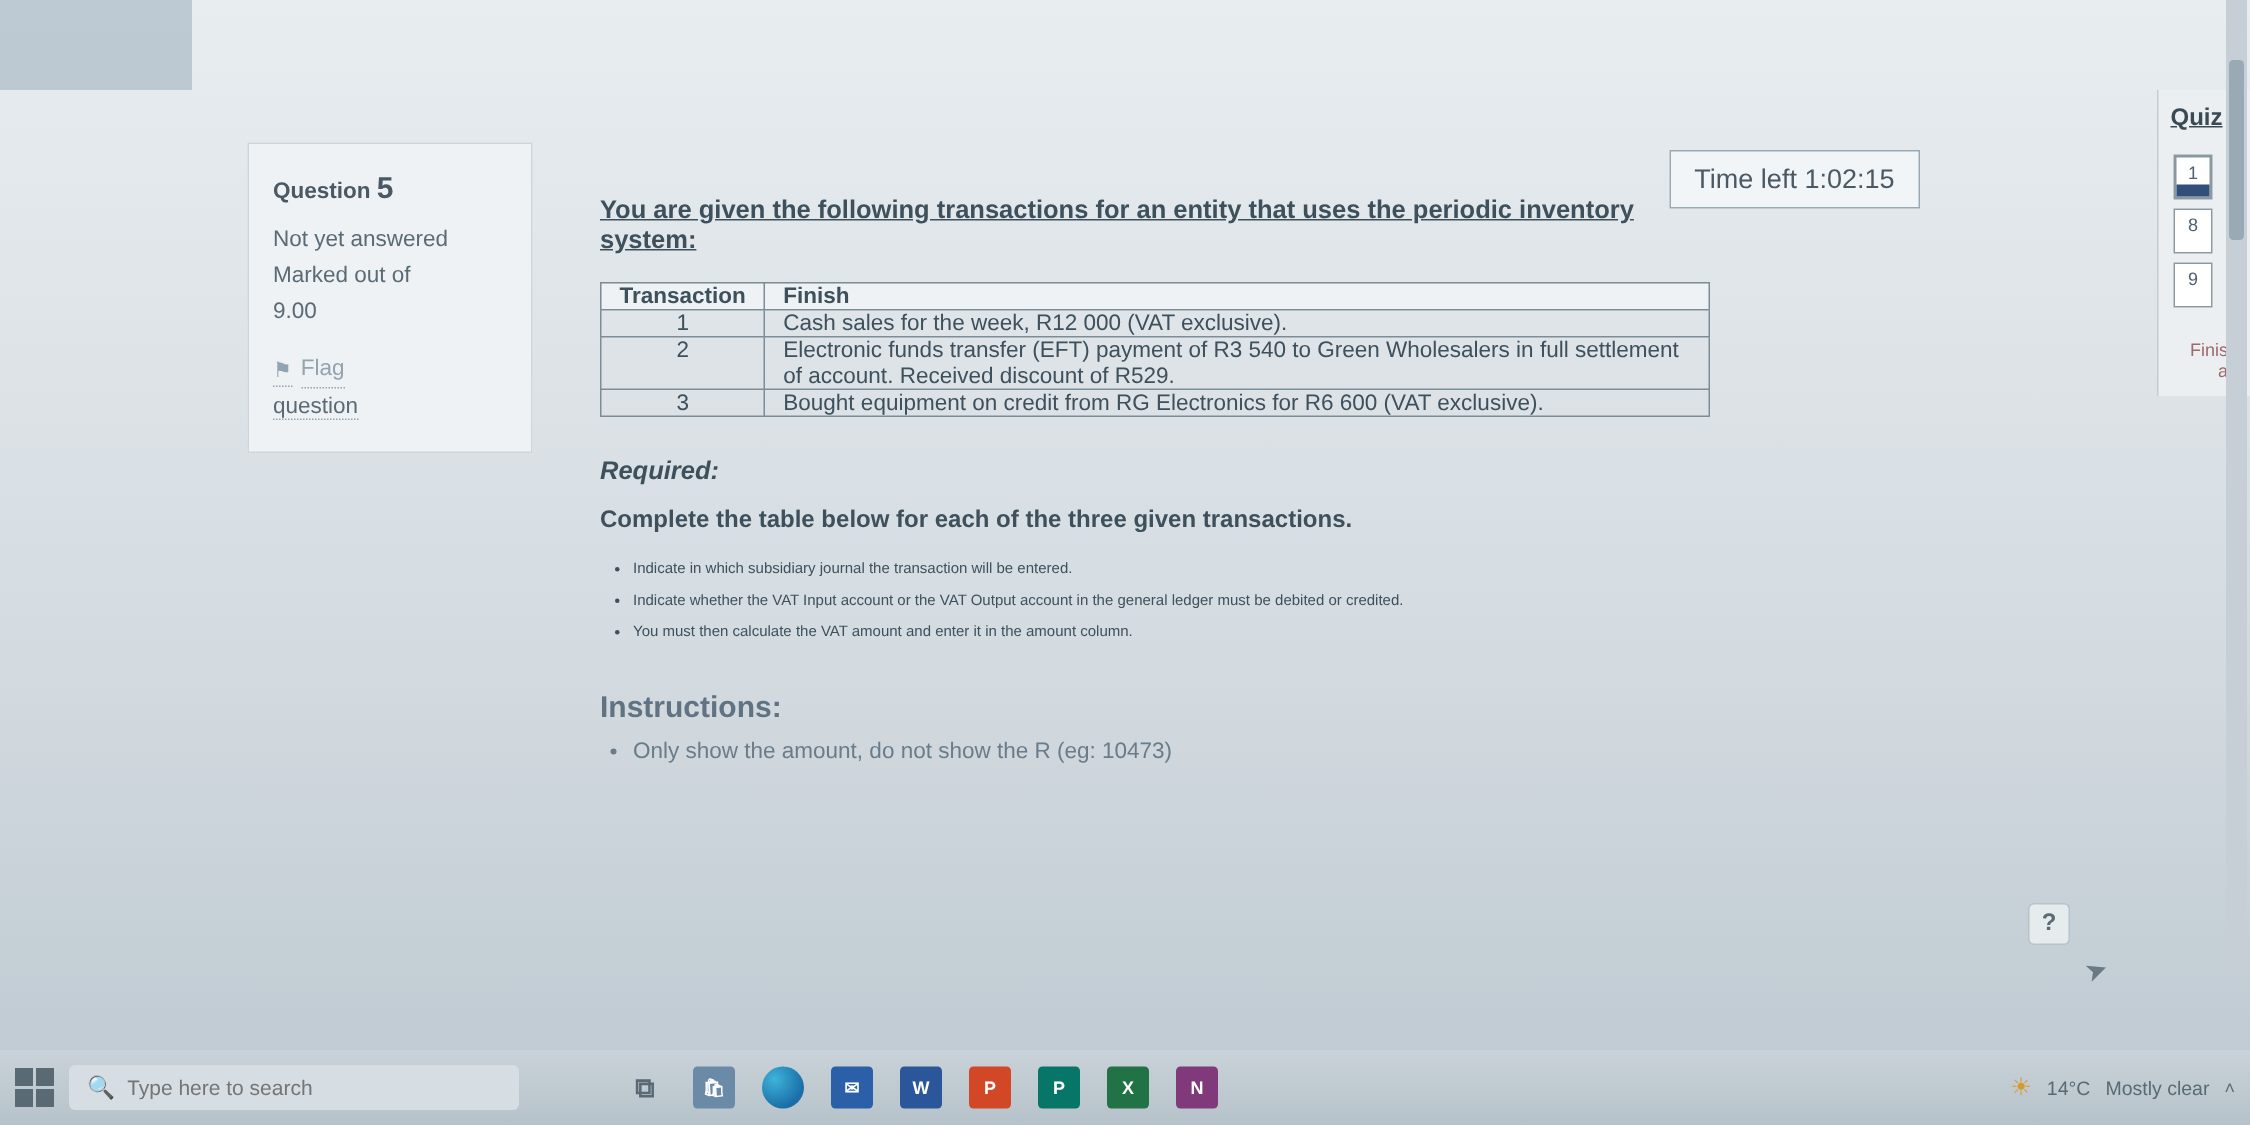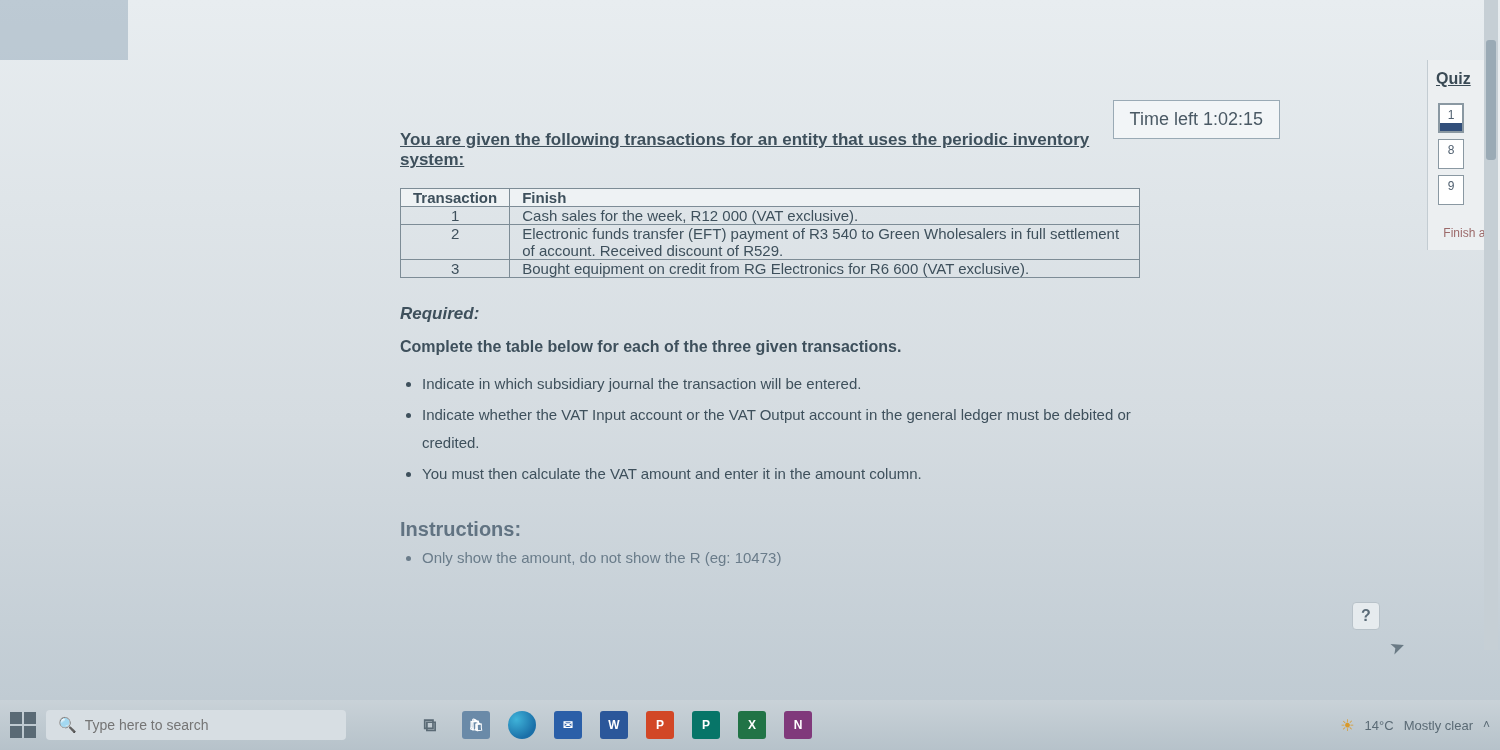--- a/index.html
+++ b/index.html
@@ -77,28 +77,28 @@
   table.trx th, table.trx td {
     border: 1px solid #7d8c96;
     padding: 0 12px;
     text-align: left;
     vertical-align: top;
   }
   table.trx th { font-weight: 600; background: #eef2f4; }
   table.trx td.num { text-align: center; width: 100px; }
   .req-head { font-weight: 700; margin-top: 26px; font-size: 17px; font-style: italic; }
   .req-sub { font-weight: 700; margin-top: 14px; font-size: 16px; }
-  .bullets { margin: 14px 0 0 22px; font-size: 15px; line-height: 1.9; }
+  .bullets { margin: 14px 0 0 22px; font-size: 10px; line-height: 1.9; }
   .bullets li { margin-bottom: 2px; }
   .instr-head { font-weight: 700; margin-top: 30px; font-size: 20px; color: #617382; }
   .instr-list { margin: 8px 0 0 22px; font-size: 15px; color: #6a7c8a; }
   .right-panel {
     position: absolute;
     right: 0; top: 60px;
-    width: 73px;
+    width: 62px;
     padding: 10px 8px;
     background: #eceff1;
     border-left: 1px solid #c3ccd2;
     font-size: 13px;
     color: #506070;
   }
   .right-panel .quizlabel {
     font-weight: 700;
     text-decoration: underline;
     font-size: 16px;
@@ -221,20 +221,36 @@
     background: #9aaab5;
     border-radius: 3px;
   }
 </style>
 </head>
 <body>
 
 <div class="page-wrap">
   <div class="top-left-block"></div>
 
+  <div class="info-panel">
+    <div class="qnum">
+      <span>Question</span>
+      <span class="big">5</span>
+    </div>
+    <div>Not yet answered</div>
+    <div>Marked out of</div>
+    <div>9.00</div>
+    <div class="flag flinks">
+      <span class="ficon">⚑</span>
+      <span>Flag</span>
+    </div>
+    <div class="flinks">
+      <span>question</span>
+    </div>
+  </div>
 
   <div class="timer-box">
     <span>Time left</span>
     <span>1:02:15</span>
   </div>
 
   <div class="content">
     <div class="intro">You are given the following transactions for an entity that uses the periodic inventory system:</div>
 
     <table class="trx">

